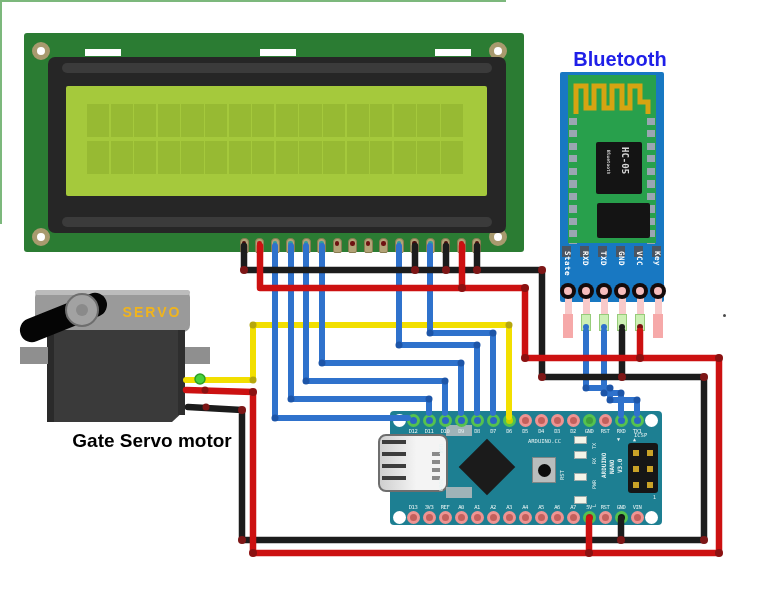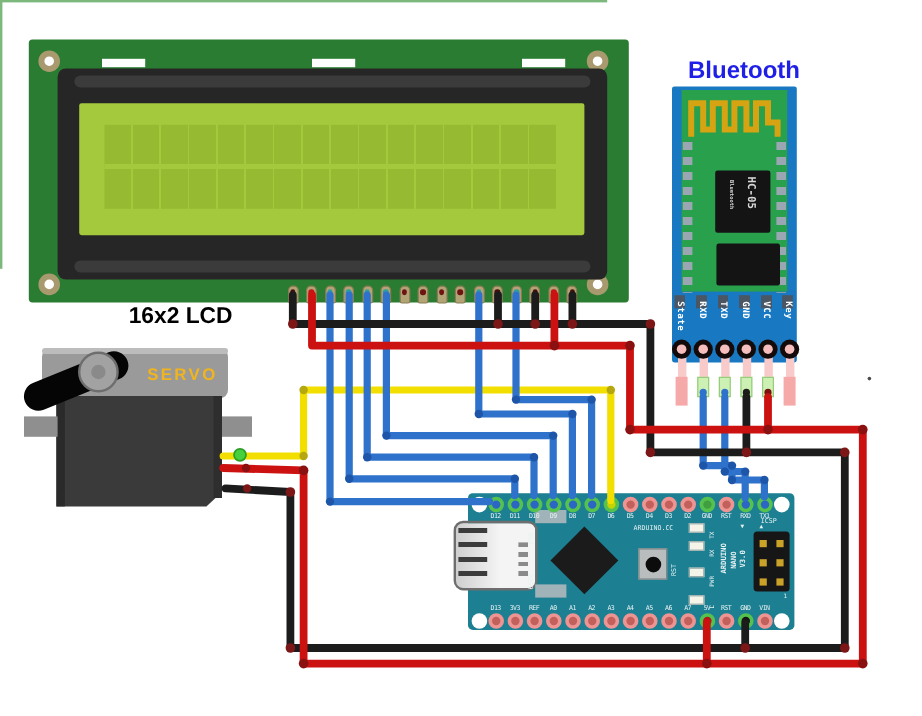--- a/index.html
+++ b/index.html
@@ -104,37 +104,37 @@
   <div class="notch" style="left:260px;top:49px;width:36px;height:7px;"></div>
   <div class="notch" style="left:435px;top:49px;width:36px;height:7px;"></div>
   <div class="notch" style="left:60px;top:219px;width:28px;height:6px;"></div>
   <div class="notch" style="left:175px;top:219px;width:28px;height:6px;"></div>
   <div class="notch" style="left:293px;top:219px;width:28px;height:6px;"></div>
   <div class="lcd-bezel"></div>
   <div class="lcd-strip" style="top:63px;"></div>
   <div class="lcd-strip" style="top:217px;"></div>
   <div class="lcd-screen"></div>
   <div class="lcd-grid"></div>
-  <div class="caption" style="left:103px;top:253px;width:95px;">16x2 LCD</div>
 
   <svg class="servo-svg" width="205" height="170" viewBox="0 0 205 170">
     <rect x="23" y="28" width="155" height="42" rx="7" fill="#9a9a9a"></rect>
     <rect x="23" y="28" width="155" height="5" rx="2.5" fill="#bcbcbc"></rect>
     <polygon points="35,68 173,68 173,148 160,160 35,160" fill="#3a3a3a"></polygon>
     <rect x="35" y="68" width="7" height="92" fill="#2a2a2a"></rect>
     <rect x="166" y="68" width="7" height="85" fill="#2e2e2e"></rect>
     <rect x="8" y="85" width="28" height="17" fill="#8f8f8f"></rect>
     <rect x="173" y="85" width="25" height="17" fill="#8f8f8f"></rect>
     <g transform="rotate(-22 70 48)">
       <rect x="4" y="36" width="92" height="24" rx="12" fill="#050505"></rect>
     </g>
     <circle cx="70" cy="48" r="16" fill="#a2a2a2" stroke="#6e6e6e" stroke-width="2"></circle>
     <circle cx="70" cy="48" r="6" fill="#8a8a8a"></circle>
     <text x="140" y="55" text-anchor="middle" font-family="Liberation Sans, sans-serif" font-size="14" font-weight="bold" letter-spacing="2" fill="#f0b41e">SERVO</text>
   </svg>
+  <div class="caption" style="left:52px;top:430px;width:200px;">Gate Servo motor</div>
 
   <div class="bt-title">Bluetooth</div>
   <div class="bt-board"></div>
   <div class="bt-green"></div>
   <svg style="left:560px;top:74px;" width="104" height="50" viewBox="0 0 104 50">
     <path d="M16,40 L16,12 L26,12 L26,34 L34,34 L34,12 L44,12 L44,34 L52,34 L52,12 L62,12 L62,34 L70,34 L70,12 L80,12 L80,28 L88,28 L88,40" fill="none" stroke="#d6a412" stroke-width="5" stroke-linejoin="miter"></path>
   </svg>
   <div class="bt-padcol" style="left:569px;top:118px;"></div>
   <div class="bt-padcol" style="left:647px;top:118px;"></div>
   <div class="bt-chip1"></div>

